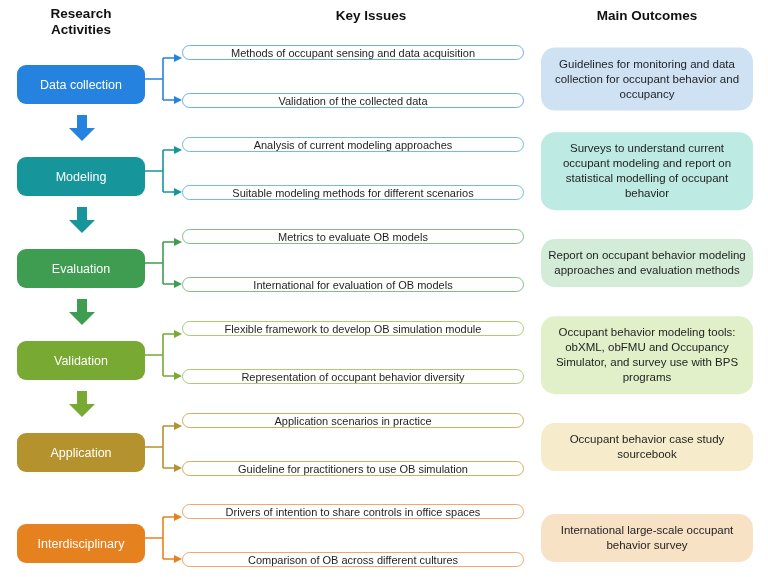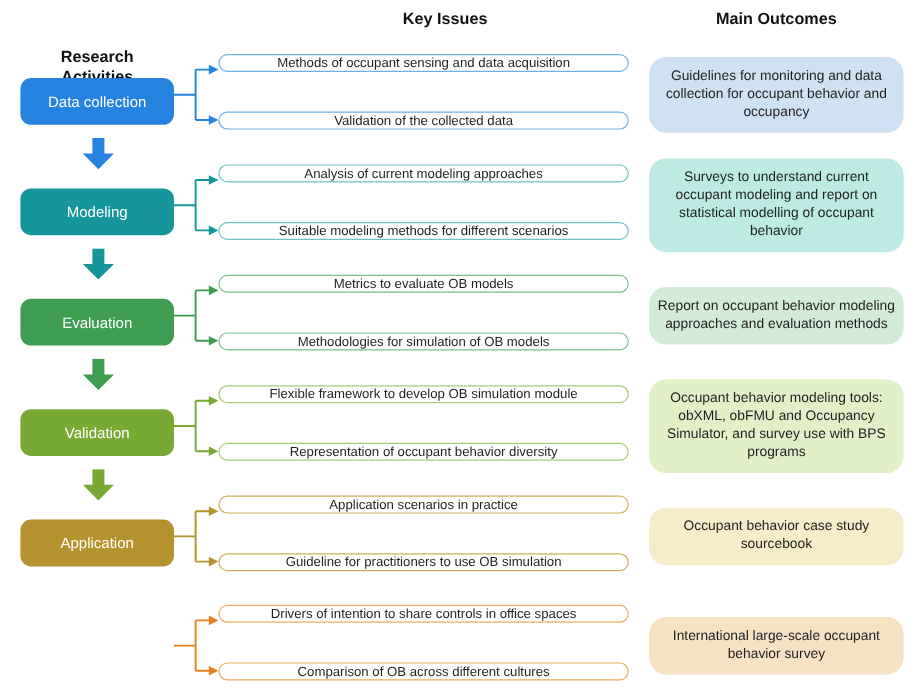--- a/index.html
+++ b/index.html
@@ -4,21 +4,21 @@
 <style>
   html,body { margin:0; padding:0; background:#ffffff; }
   .canvas {
     position:relative; width:768px; height:577px; background:#ffffff;
     font-family:"Liberation Sans", sans-serif; color:#1c1c1c; overflow:hidden;
   }
   .hdr {
     position:absolute; font-weight:bold; font-size:13.5px; line-height:1.18;
     text-align:center; color:#111; white-space:pre-line;
   }
-  .hdr-act { left:17px;  width:128px; top:6px;margin-top:34px; }
+  .hdr-act { left:17px;  width:128px; top:6px; }
   .hdr-iss { left:200px; width:342px; top:8px; }
   .hdr-out { left:541px; width:212px; top:8px; }
 
   .row { position:absolute; left:0; width:768px; height:68px; }
 
   .activity {
     position:absolute; left:17px; top:20px; width:128px; height:39px;
     background:var(--accent); border-radius:9px;
     display:flex; align-items:center; justify-content:center;
     color:#ffffff; font-size:12.5px;
@@ -78,21 +78,21 @@
   </div>
 
   <div class="row" style="top: 229px; --accent: #3f9d52; --issue-border: #7dc08b; --outcome-fill: #d3ecd8;">
     <div class="activity">Evaluation</div>
     <svg class="connector" width="37" height="68" viewBox="0 0 37 68">
       <path d="M0 34 H18 M18 13 V55 M18 13 H30 M18 55 H30" stroke="currentColor" stroke-width="1.6" fill="none"></path>
       <polygon points="29,9 37,13 29,17" fill="currentColor"></polygon>
       <polygon points="29,51 37,55 29,59" fill="currentColor"></polygon>
     </svg>
     <div class="keybox key1">Metrics to evaluate OB models</div>
-    <div class="keybox key2">Methodologies for simulation of OB models</div>
+    <div class="keybox key2">International for evaluation of OB models</div>
     <div class="outcome">Report on occupant behavior modeling approaches and evaluation methods</div>
   </div>
 
   <div class="row" style="top: 321px; --accent: #77a933; --issue-border: #a8cd74; --outcome-fill: #e1f0c9;">
     <div class="activity">Validation</div>
     <svg class="connector" width="37" height="68" viewBox="0 0 37 68">
       <path d="M0 34 H18 M18 13 V55 M18 13 H30 M18 55 H30" stroke="currentColor" stroke-width="1.6" fill="none"></path>
       <polygon points="29,9 37,13 29,17" fill="currentColor"></polygon>
       <polygon points="29,51 37,55 29,59" fill="currentColor"></polygon>
     </svg>
@@ -107,20 +107,21 @@
       <path d="M0 34 H18 M18 13 V55 M18 13 H30 M18 55 H30" stroke="currentColor" stroke-width="1.6" fill="none"></path>
       <polygon points="29,9 37,13 29,17" fill="currentColor"></polygon>
       <polygon points="29,51 37,55 29,59" fill="currentColor"></polygon>
     </svg>
     <div class="keybox key1">Application scenarios in practice</div>
     <div class="keybox key2">Guideline for practitioners to use OB simulation</div>
     <div class="outcome">Occupant behavior case study sourcebook</div>
   </div>
 
   <div class="row" style="top: 504px; --accent: #e5821f; --issue-border: #f0a863; --outcome-fill: #f8e2c6;">
+    <div class="activity">Interdisciplinary</div>
     <svg class="connector" width="37" height="68" viewBox="0 0 37 68">
       <path d="M0 34 H18 M18 13 V55 M18 13 H30 M18 55 H30" stroke="currentColor" stroke-width="1.6" fill="none"></path>
       <polygon points="29,9 37,13 29,17" fill="currentColor"></polygon>
       <polygon points="29,51 37,55 29,59" fill="currentColor"></polygon>
     </svg>
     <div class="keybox key1">Drivers of intention to share controls in office spaces</div>
     <div class="keybox key2">Comparison of OB across different cultures</div>
     <div class="outcome">International large-scale occupant behavior survey</div>
   </div>
 

